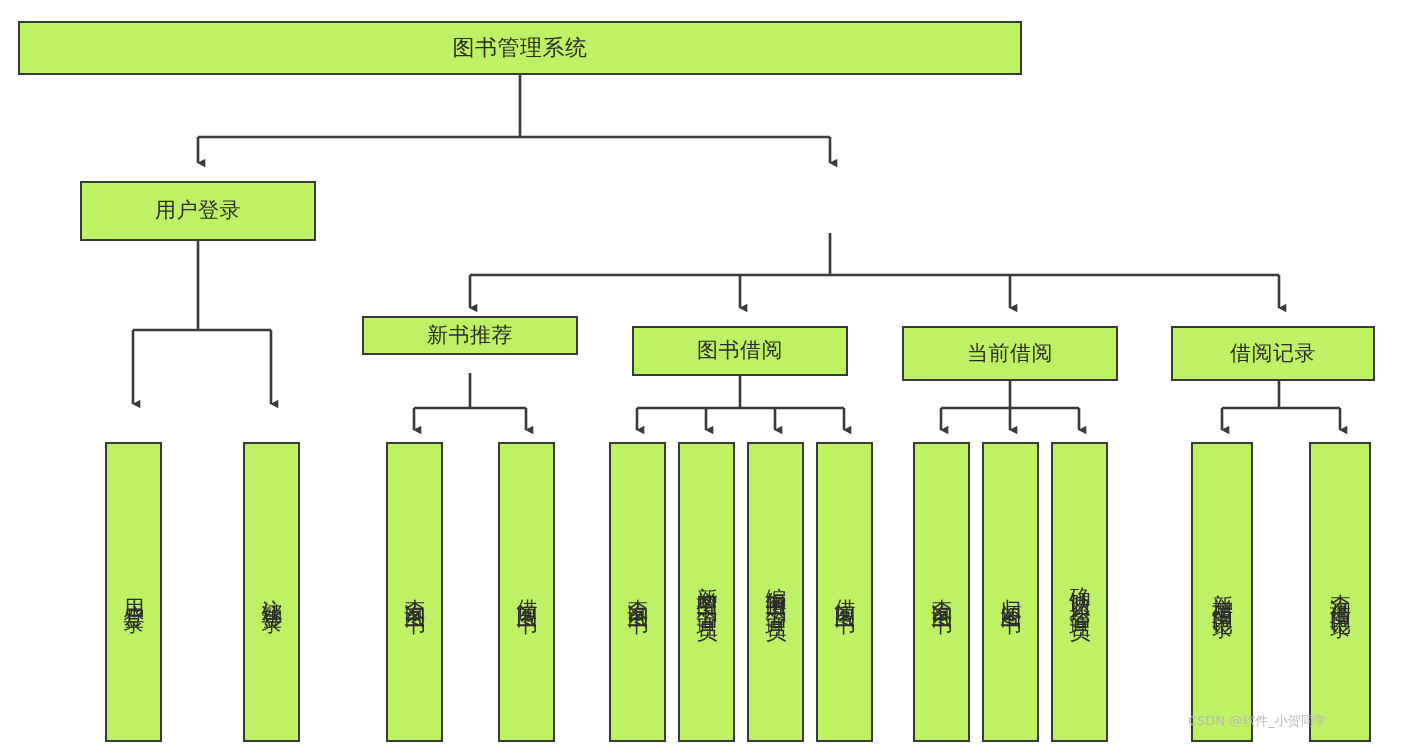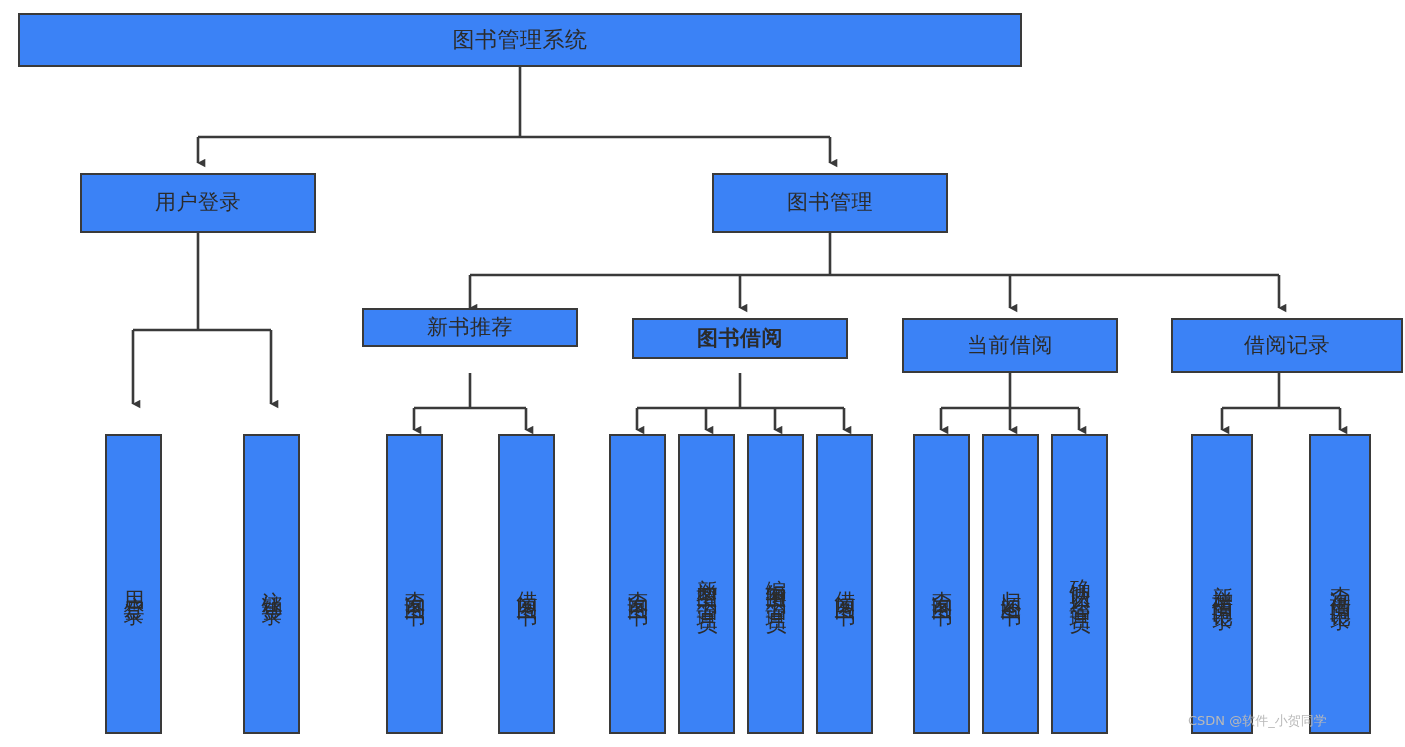--- a/index.html
+++ b/index.html
@@ -21,26 +21,27 @@
     position: absolute;
     left: 0;
     top: 0;
     width: 1405px;
     height: 747px;
     pointer-events: none;
   }
   .node {
     position: absolute;
     box-sizing: border-box;
-    background: #3b82f6;
+    background: #bef264;
     border: 2px solid #3a3a3a;
     display: flex;
     align-items: center;
     justify-content: center;
     z-index: 2;
+    margin-top: 8px;
   }
   .node-label {
     color: #2b2b2b;
     line-height: 1.12;
     white-space: nowrap;
     text-align: center;
     letter-spacing: 0.5px;
   }
   
   .node.horiz .node-label {
@@ -132,34 +133,31 @@
     </g>
   </svg>
 
   <div class="node root horiz" style="left:18px; top:13px; width:1004px; height:54px;">
     <span class="node-label">图书管理系统</span>
   </div>
 
   <div class="node horiz" style="left:80px; top:173px; width:236px; height:60px;">
     <span class="node-label">用户登录</span>
   </div>
-  <div class="node horiz" style="left:712px; top:173px; width:236px; height:60px;">
-    <span class="node-label">图书管理</span>
-  </div>
 
   <div class="node horiz" style="left:362px; top:308px; width:216px; height:39px;">
     <span class="node-label">新书推荐</span>
   </div>
-  <div class="node horiz" style="left:632px; top:318px; width:216px; height:41px;font-weight:bold;">
+  <div class="node horiz" style="left:632px; top:318px; width:216px; height:50px;">
     <span class="node-label">图书借阅</span>
   </div>
   <div class="node horiz" style="left:902px; top:318px; width:216px; height:55px;font-family:Liberation Serif, serif;">
     <span class="node-label">当前借阅</span>
   </div>
-  <div class="node horiz" style="left:1171px; top:318px; width:232px; height:55px;">
+  <div class="node horiz" style="left:1171px; top:318px; width:204px; height:55px;">
     <span class="node-label">借阅记录</span>
   </div>
 
   <div class="node leaf" style="left:105px; top:434px; width:57px; height:300px;">
     <span class="node-label">用户登录</span>
   </div>
   <div class="node leaf" style="left:243px; top:434px; width:57px; height:300px;">
     <span class="node-label">注销登录</span>
   </div>
 

